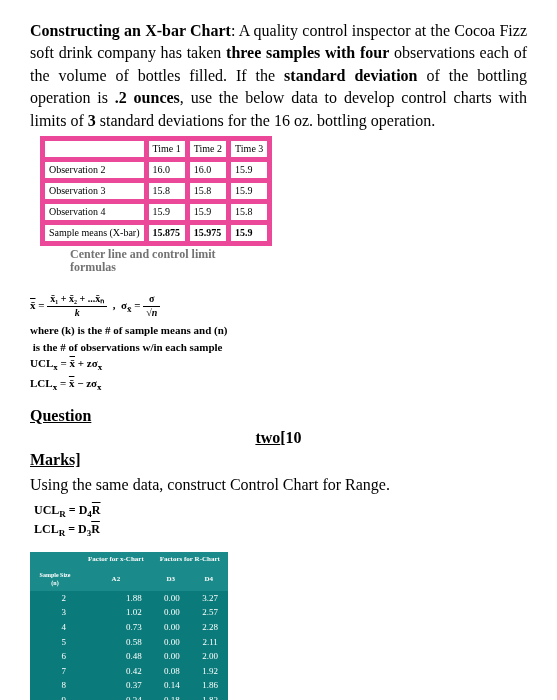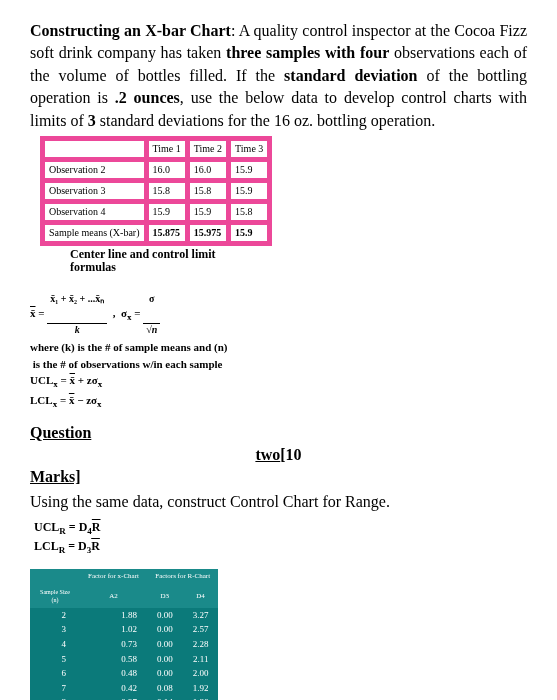--- a/index.html
+++ b/index.html
@@ -23,39 +23,39 @@
     font-size: 10px;
     margin: 4px 0 2px 10px;
   }
   table.data td, table.data th {
     border: 5px solid #ec4899;
     padding: 1px 4px;
     text-align: left;
     font-weight: normal;
   }
   .centerline {
-    color: #000000;
+    color: #737373;
     font-weight: bold;
     font-size: 12px;
     margin-left: 40px;
     line-height: 1.1;
   }
   .formula-block {
     font-size: 11px;
     font-weight: bold;
     margin: 20px 0 4px 0;
   }
   .frac {
     display: inline-block;
     vertical-align: middle;
     text-align: center;
     font-size: 10px;
     line-height: 1;
   }
-  .frac .num { display: block; border-bottom: 1px solid #000; padding: 0 3px 19px; }
+  .frac .num { display: block; border-bottom: 1px solid #000; padding: 0 3px 2px; }
   .frac .den { display: block; padding: 1px 3px 0; font-style: italic; }
   .formula-where {
     font-size: 11px;
     font-weight: bold;
     line-height: 1.5;
   }
   .question-head {
     font-size: 16px;
     font-weight: bold;
     text-decoration: underline;
@@ -87,21 +87,21 @@
   .sub { font-size: 9px; vertical-align: sub; }
   .factors {
     border-collapse: collapse;
     font-size: 9px;
     background: #0b7a7a;
     color: #fff;
     margin-top: 4px;
   }
   .factors th {
     background: #1a8a8a;
-    font-weight: normal;
+    font-weight: bold;
     font-size: 7px;
     padding: 3px 8px;
   }
   .factors td {
     padding: 1px 10px;
     text-align: right;
   }
   .factors td.n {
     text-align: right;
     padding-right: 14px;

